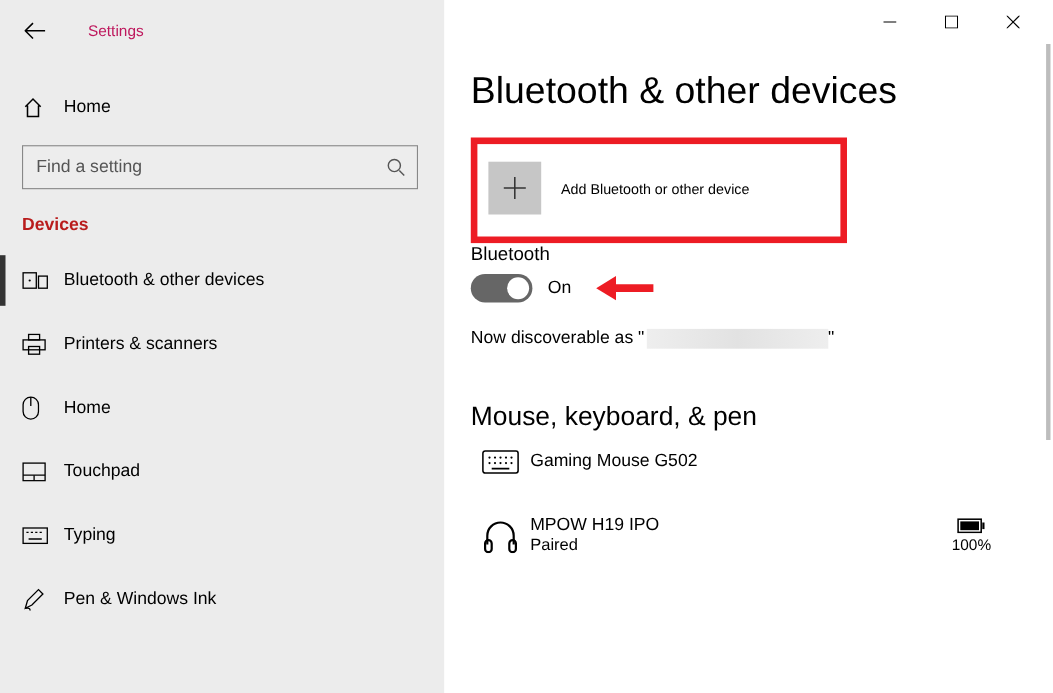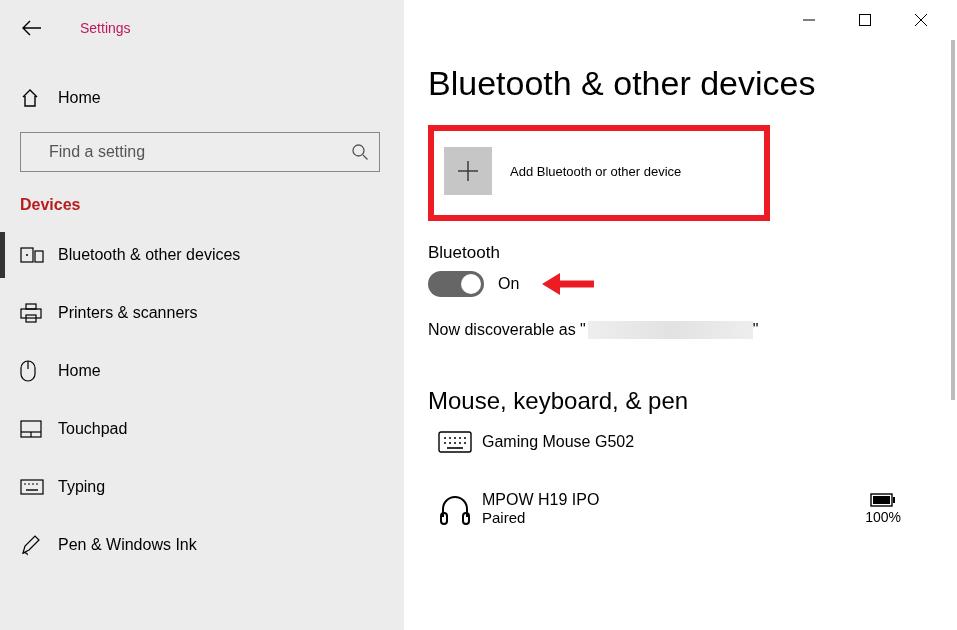--- a/index.html
+++ b/index.html
@@ -41,21 +41,21 @@
       cursor: pointer;
     }
     .home-row .icon-slot { width: 38px; display:flex; align-items:center; }
     .home-label { font-size: 16px; color:#000; }
     .search-wrap { padding: 0 24px 0 20px; margin-top: 14px; margin-bottom: 24px; }
     .search-box {
       width: 100%; height: 40px;
       border: 1px solid #888;
       background: #ededed;
       display: flex; align-items: center;
-      padding: 0 10px 0 28px;
+      padding: 0 10px 0 12px;
     }
     .search-input {
       flex: 1; border: none; background: transparent;
       font-size: 16px; font-weight: 300; color: #333; outline: none;
       font-family: inherit;
     }
     .search-input::placeholder { color: #555; }
     .section-header {
       font-size: 16px; font-weight: 600; color:#b91c1c;
       padding-left: 20px; margin-bottom: 12px;
@@ -94,21 +94,21 @@
       display:flex; align-items:center;
       width: 342px;
       cursor:pointer;
     }
     .plus-tile {
       width:48px; height:48px; background:#C6C6C6;
       display:flex; align-items:center; justify-content:center;
       margin-right: 18px;
     }
     .add-label { font-size: 13px; color:#000; }
-    .bt-section { margin-top: 22px; }
+    .bt-section { }
     .bt-heading { font-size: 17px; color:#000; margin-bottom: 8px; }
     .toggle-row { display:flex; align-items:center; gap: 14px; position:relative; }
     .toggle {
       width: 56px; height: 26px; border-radius: 13px;
       background:#666; position:relative; cursor:pointer;
     }
     .toggle-knob {
       position:absolute; right:3px; top:3px;
       width:20px; height:20px; border-radius:50%; background:#fff;
     }

